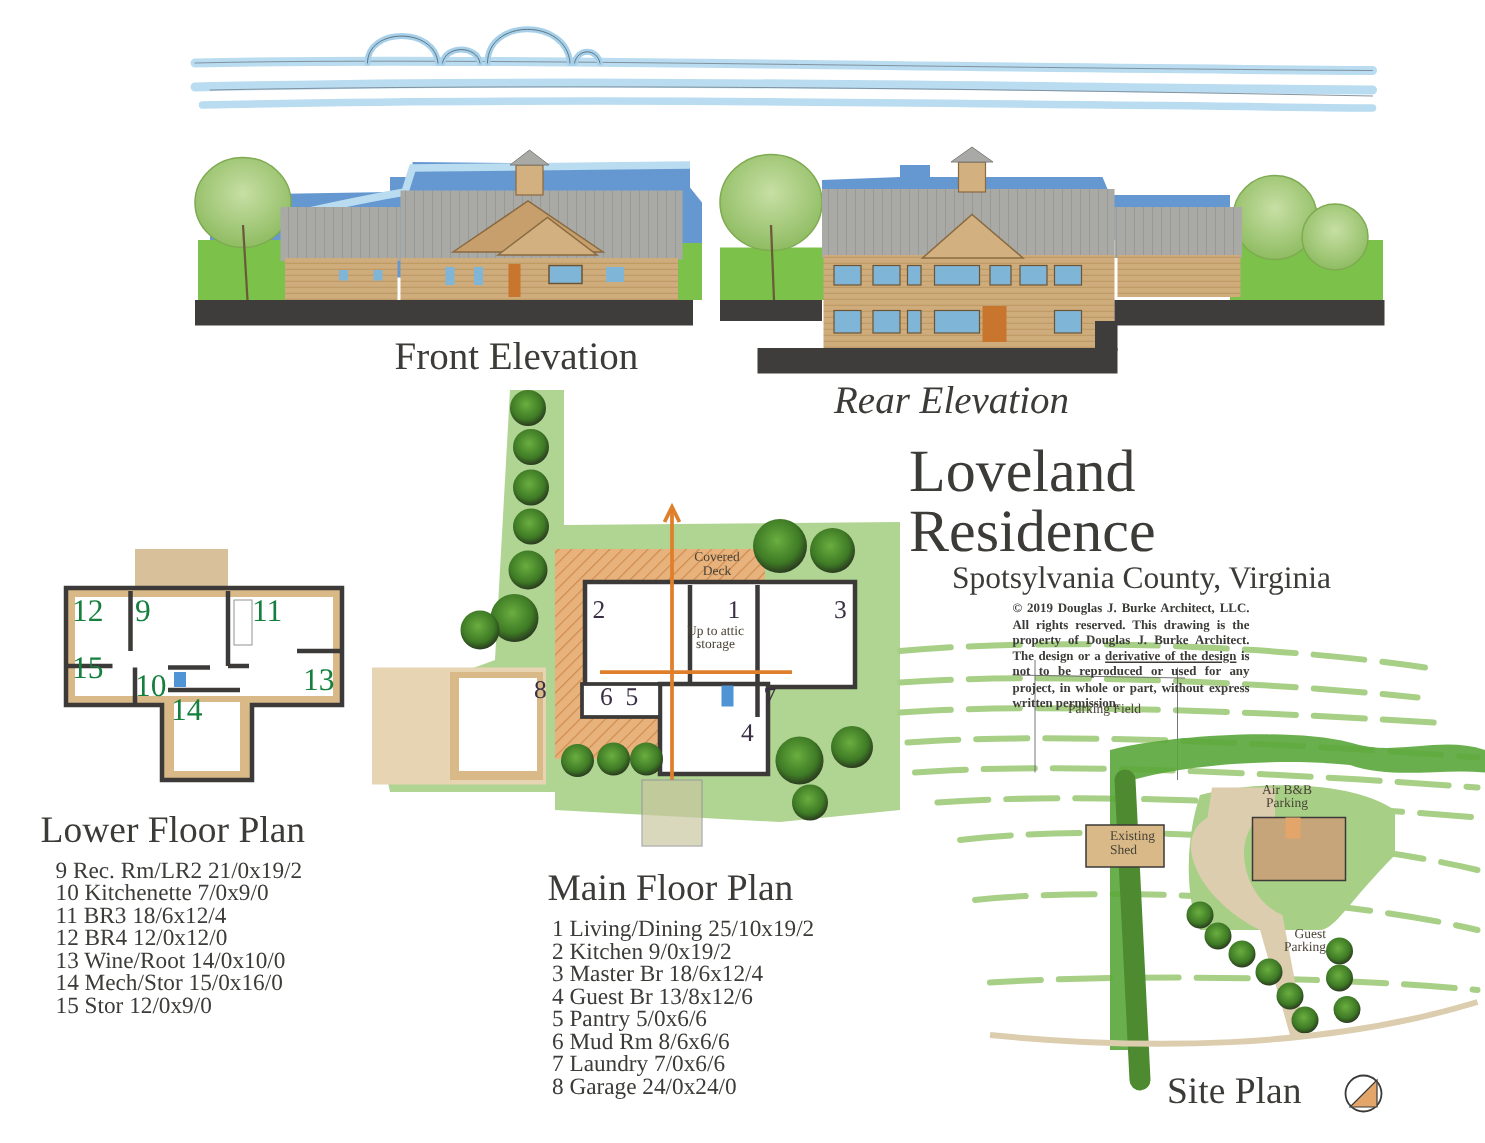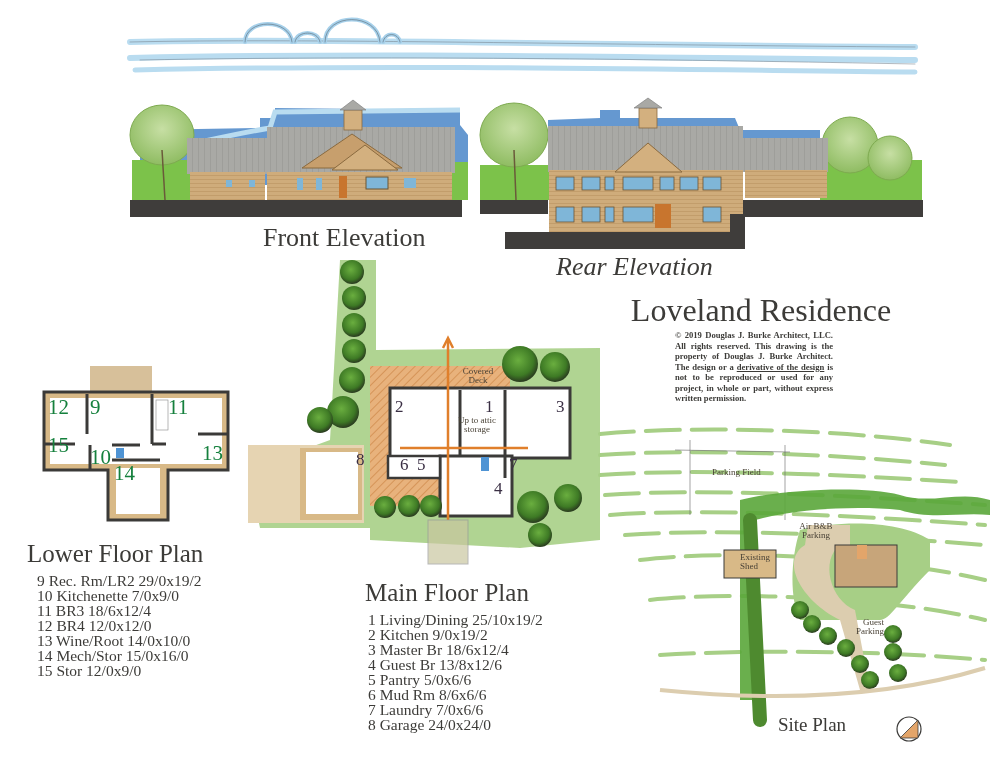--- a/index.html
+++ b/index.html
@@ -3,21 +3,21 @@
 <meta charset="utf-8">
 <style>
   html,body{margin:0;padding:0;background:#fff;}
   body{width:990px;height:762px;position:relative;overflow:hidden;font-family:"Liberation Serif","DejaVu Serif",serif;color:#3c3b38;}
   .abs{position:absolute;}
   svg{position:absolute;left:0;top:0;}
   .title-lg{font-size:26px;line-height:1;}
   .title-md{font-size:22px;line-height:1;}
   .legend{font-size:15.5px;line-height:15px;}
   .legend div{white-space:nowrap;}
-  .proj-title{font-size:32px;line-height:1;text-align:center;}
+  .proj-title{font-size:40px;line-height:1;}
   .proj-sub{font-size:21px;line-height:1;text-align:center;}
   .proj-arch{font-size:17px;line-height:1;text-align:center;}
   .copyright{font-size:8.6px;line-height:10.5px;text-align:justify;width:158px;}
   .copyright u{text-decoration:underline;}
   .small-label{font-size:9px;line-height:9px;color:#4a4337;}
   .room-num{font-size:21px;color:#15803d;line-height:1;}
   .room-num-sm{font-size:17px;color:#3a2f44;line-height:1;}
 </style>
 </head>
 <body>
@@ -222,20 +222,21 @@
       <polygon points="900,738 918,720 918,738" fill="#e3a56a" stroke="#3b3a38" stroke-width="0.8"></polygon>
     </g>
   </g>
 </svg>
 
 <div class="abs title-lg" style="left:263px;top:225px;">Front Elevation</div>
 <div class="abs title-lg" style="left:556px;top:254px;font-style:italic;">Rear Elevation</div>
 
 <div class="abs" style="left:606px;top:294px;width:310px;">
   <div class="proj-title">Loveland Residence</div>
+  <div class="proj-sub" style="margin-top:1px;">Spotsylvania County, Virginia</div>
   <div class="copyright" style="margin:4px 16px 0 69px;font-weight:bold;"><span>© 2019 Douglas J. Burke Architect, LLC. All rights reserved. This drawing is the property of Douglas J. Burke Architect. The design or a </span><u>derivative of the design</u><span> is not to be reproduced or used for any project, in whole or part, without express written permission.</span></div>
 </div>
 
 <div class="abs room-num" style="left:48px;top:397px;">12</div>
 <div class="abs room-num" style="left:90px;top:397px;">9</div>
 <div class="abs room-num" style="left:168px;top:397px;">11</div>
 <div class="abs room-num" style="left:48px;top:435px;">15</div>
 <div class="abs room-num" style="left:90px;top:447px;">10</div>
 <div class="abs room-num" style="left:202px;top:443px;">13</div>
 <div class="abs room-num" style="left:114px;top:463px;">14</div>
@@ -245,40 +246,40 @@
 <div class="abs room-num-sm" style="left:556px;top:398px;">3</div>
 <div class="abs room-num-sm" style="left:356px;top:451px;">8</div>
 <div class="abs room-num-sm" style="left:400px;top:456px;">6</div>
 <div class="abs room-num-sm" style="left:417px;top:456px;">5</div>
 <div class="abs room-num-sm" style="left:509px;top:456px;">7</div>
 <div class="abs room-num-sm" style="left:494px;top:480px;">4</div>
 <div class="abs small-label" style="left:460px;top:367px;width:36px;text-align:center;">Covered Deck</div>
 <div class="abs small-label" style="left:457px;top:416px;width:40px;text-align:center;">Up to attic storage</div>
 
 <div class="abs small-label" style="left:712px;top:468px;">Parking Field</div>
-<div class="abs small-label" style="left:798px;top:522px;width:36px;text-align:center;">Air B&amp;B Parking</div>
+<div class="abs small-label" style="left:840px;top:522px;width:36px;text-align:center;">Air B&amp;B Parking</div>
 <div class="abs small-label" style="left:740px;top:553px;width:36px;text-align:left;">Existing Shed</div>
 <div class="abs small-label" style="left:848px;top:618px;width:36px;text-align:right;">Guest Parking</div>
 
 <div class="abs title-md" style="left:27px;top:541px;font-size:25px;">Lower Floor Plan</div>
 <div class="abs legend" style="left:37px;top:573px;">
-  <div>9 Rec. Rm/LR2 29/0x19/2</div>
+  <div>9 Rec. Rm/LR2 21/0x19/2</div>
   <div>10 Kitchenette 7/0x9/0</div>
   <div>11 BR3 18/6x12/4</div>
   <div>12 BR4 12/0x12/0</div>
   <div>13 Wine/Root 14/0x10/0</div>
   <div>14 Mech/Stor 15/0x16/0</div>
   <div>15 Stor 12/0x9/0</div>
 </div>
 
 <div class="abs title-md" style="left:365px;top:580px;font-size:25px;">Main Floor Plan</div>
 <div class="abs legend" style="left:368px;top:612px;">
   <div>1 Living/Dining 25/10x19/2</div>
   <div>2 Kitchen 9/0x19/2</div>
   <div>3 Master Br 18/6x12/4</div>
   <div>4 Guest Br 13/8x12/6</div>
   <div>5 Pantry 5/0x6/6</div>
   <div>6 Mud Rm 8/6x6/6</div>
   <div>7 Laundry 7/0x6/6</div>
   <div>8 Garage 24/0x24/0</div>
 </div>
 
-<div class="abs title-md" style="left:778px;top:715px;font-size:19px;text-align:center;">Site Plan</div>
+<div class="abs title-md" style="left:778px;top:715px;font-size:25px;text-align:center;">Site Plan</div>
 
 </body></html>

